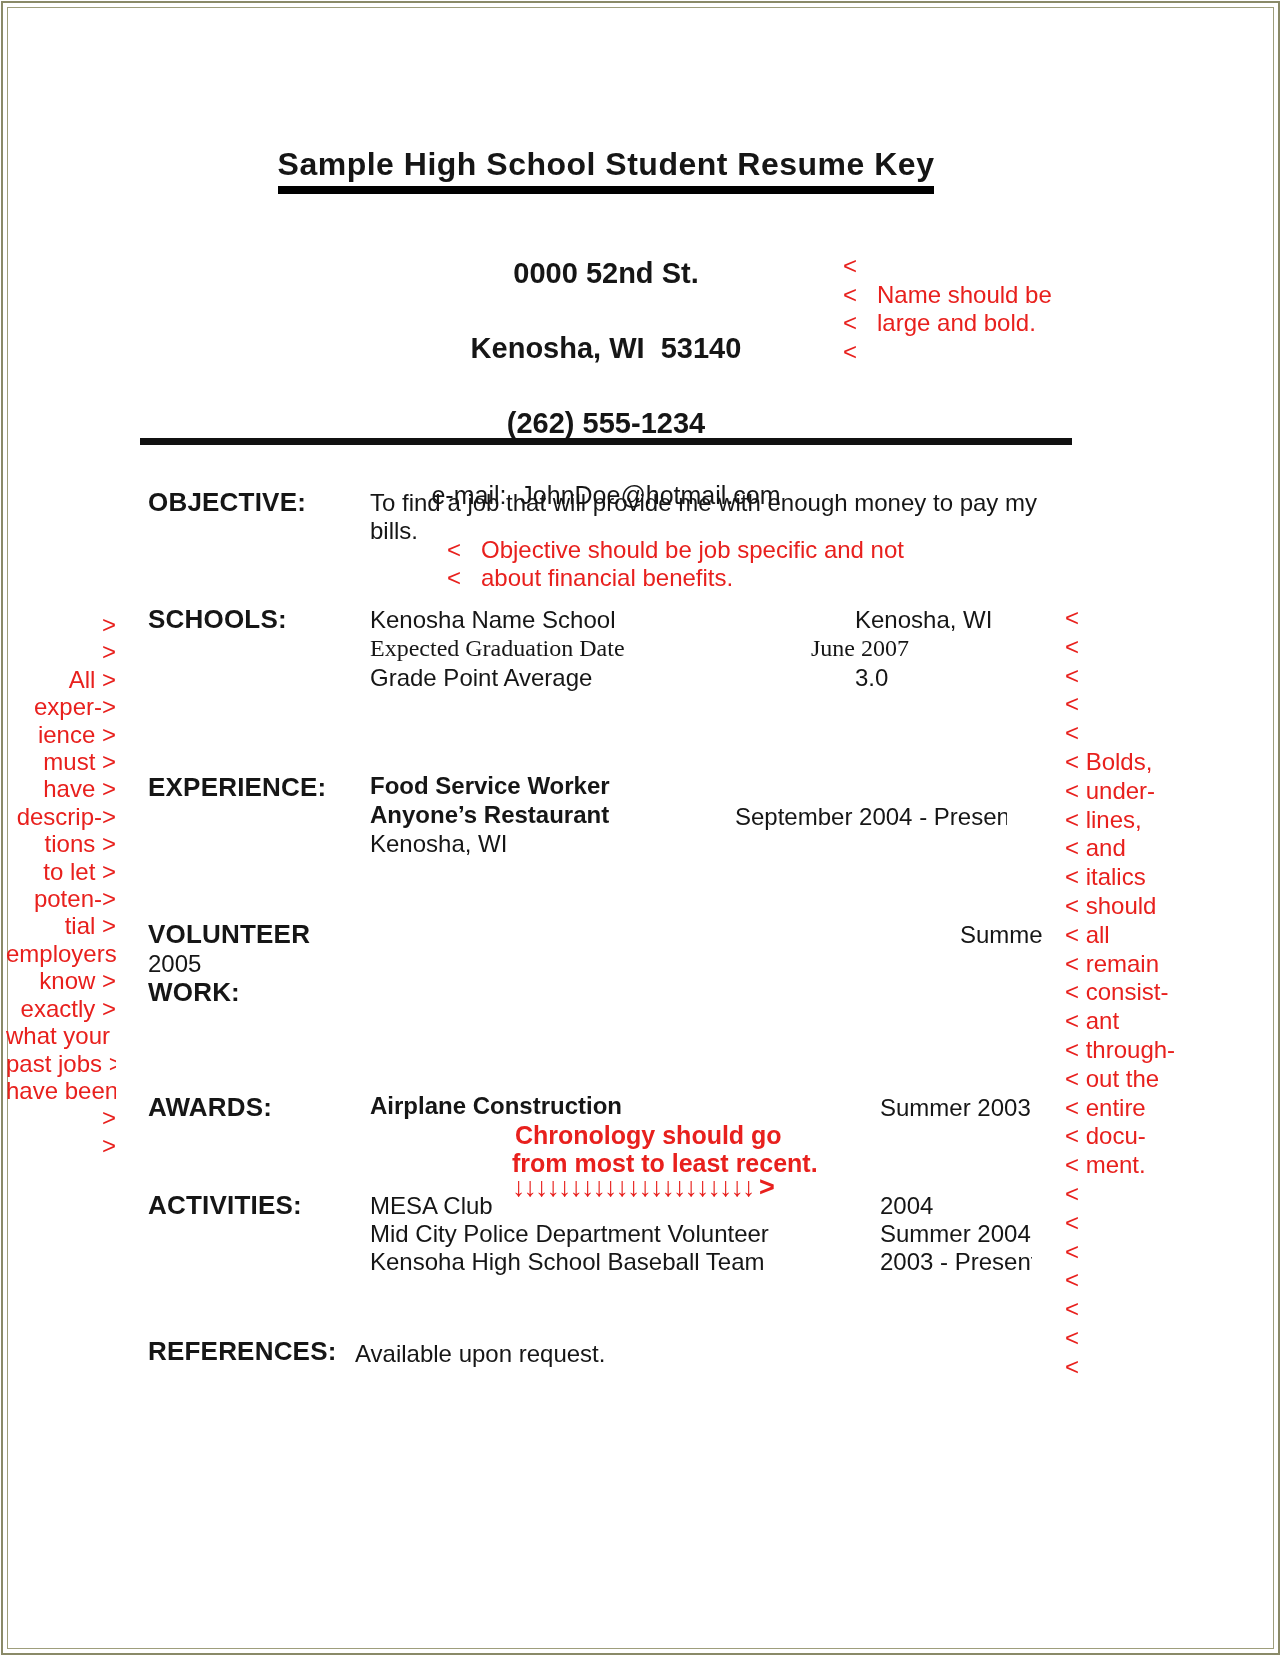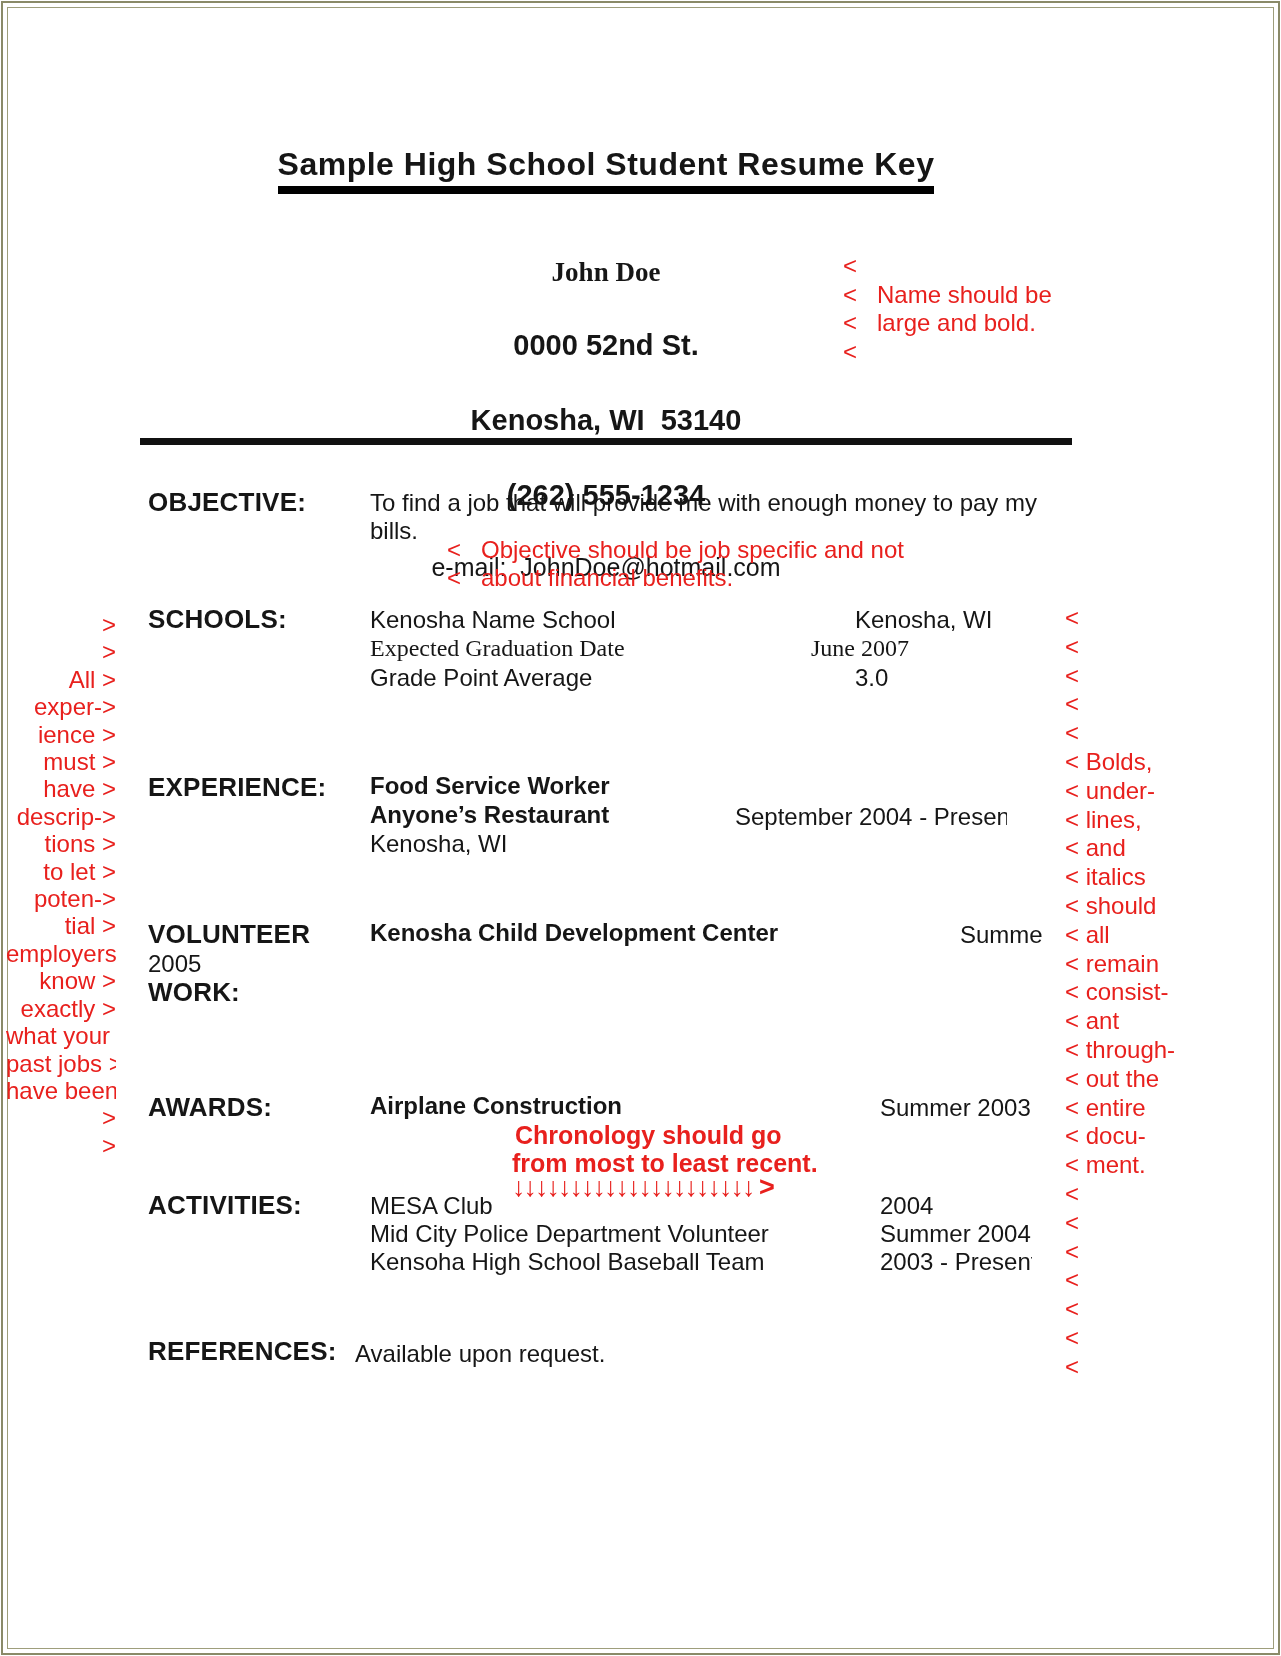--- a/index.html
+++ b/index.html
@@ -38,21 +38,20 @@
 
 <div class="page">
   <div class="frame-outer"></div>
   <div class="frame-inner"></div>
 
   <div class="abs title-wrap">
     <span class="title">Sample High School Student Resume Key</span>
   </div>
 
   <div class="abs contact">
-    <div class="c-name">John Doe</div>
     <div class="c-big">0000 52nd St.</div>
     <div class="c-big">Kenosha, WI  53140</div>
     <div class="c-big">(262) 555-1234</div>
     <div class="c-mail">e-mail:  JohnDoe@hotmail.com</div>
   </div>
 
   <div class="abs red annot pre hdr-annot"><div class="ml-line">&lt;</div><div class="ml-line">&lt;   Name should be</div><div class="ml-line">&lt;   large and bold.</div><div class="ml-line">&lt;</div></div>
 
   <div class="abs rule"></div>
 
@@ -72,21 +71,20 @@
 
   <div class="abs label" style="left:148px;top:772px;">EXPERIENCE:</div>
   <div class="abs t24 bold" style="left:370px;top:772px;">Food Service Worker</div>
   <div class="abs t24 bold" style="left:370px;top:801px;">Anyone’s Restaurant</div>
   <div class="abs t24 clip" style="left:735px;top:803px;width:272px;">September 2004 - Present</div>
   <div class="abs t24" style="left:370px;top:830px;">Kenosha, WI</div>
 
   <div class="abs label" style="left:148px;top:919px;">VOLUNTEER</div>
   <div class="abs t24" style="left:148px;top:950px;">2005</div>
   <div class="abs label" style="left:148px;top:977px;">WORK:</div>
-  <div class="abs t24 bold" style="left:370px;top:919px;">Kenosha Child Development Center</div>
   <div class="abs t24 clip" style="left:960px;top:921px;width:84px;">Summer</div>
 
   <div class="abs label" style="left:148px;top:1092px;">AWARDS:</div>
   <div class="abs t24 bold" style="left:370px;top:1092px;">Airplane Construction</div>
   <div class="abs t24" style="left:880px;top:1094px;">Summer 2003</div>
   <div class="abs red chron" style="left:515px;top:1121px;">Chronology should go</div>
   <div class="abs red chron" style="left:512px;top:1149px;">from most to least recent.</div>
   <div class="abs red arrows" style="left:512px;top:1172px;">↓↓↓↓↓↓↓↓↓↓↓↓↓↓↓↓↓↓↓↓↓ &gt;</div>
 
   <div class="abs label" style="left:148px;top:1190px;">ACTIVITIES:</div>

